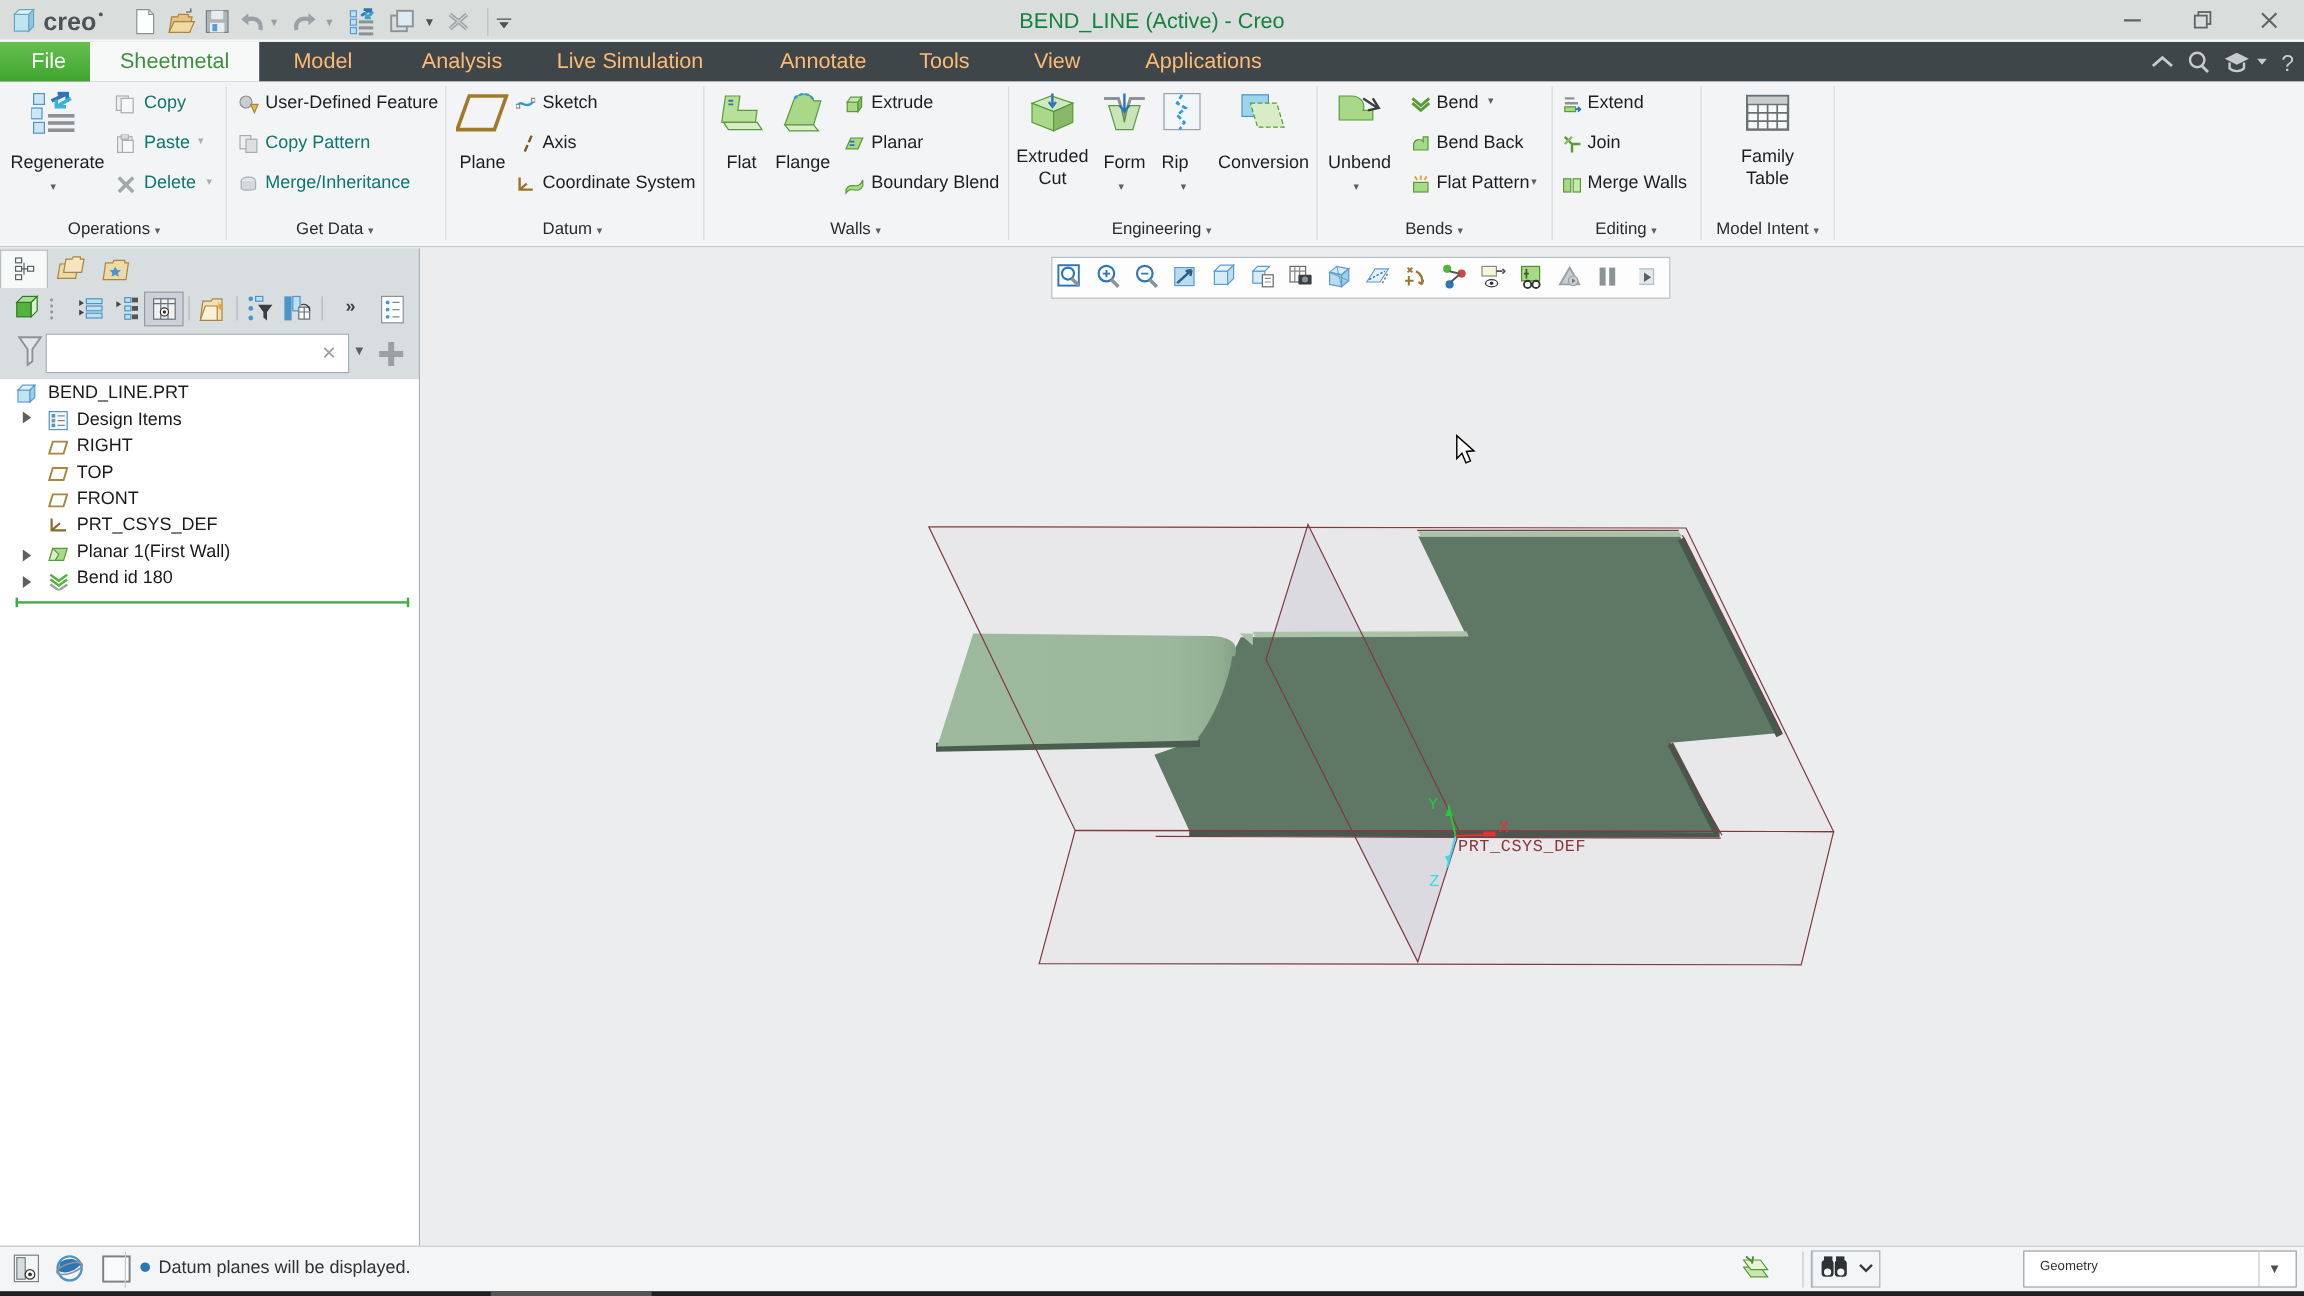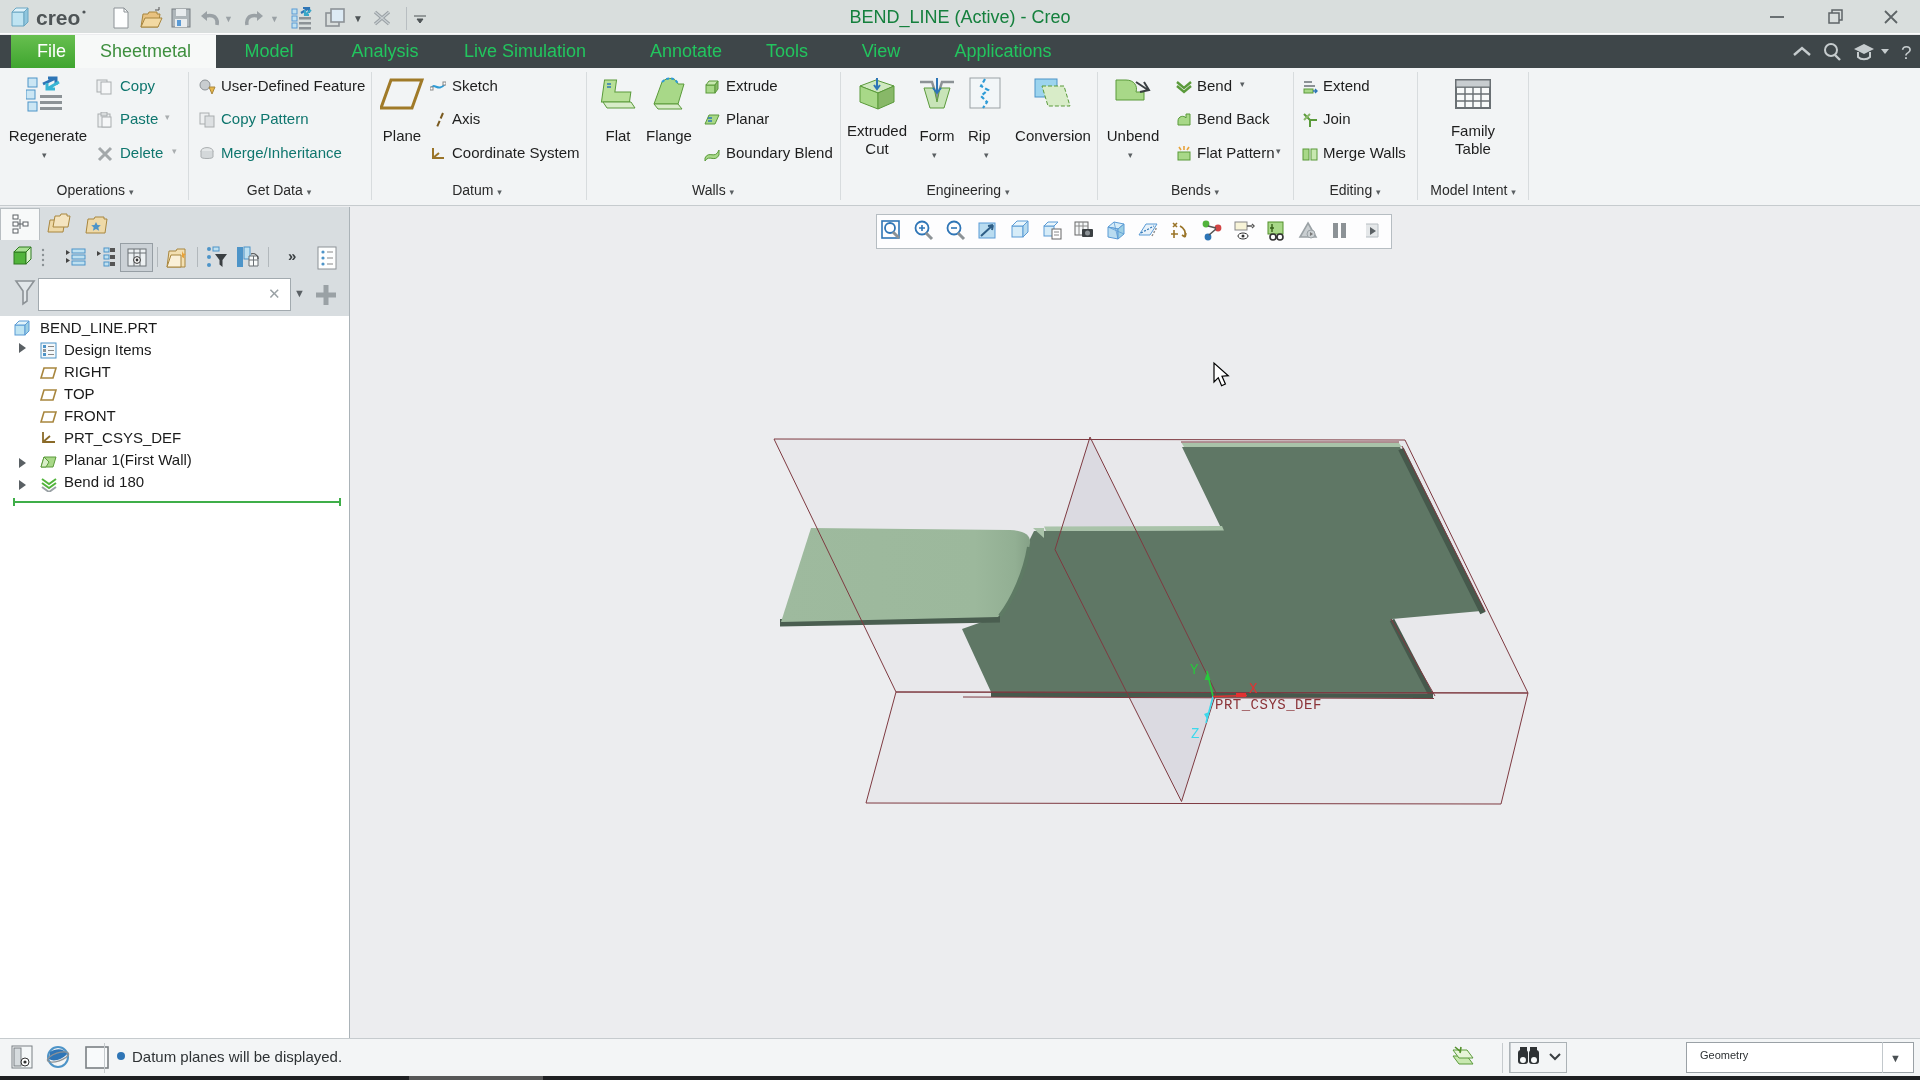--- a/index.html
+++ b/index.html
@@ -5,21 +5,21 @@
 html,body{width:1920px;height:1080px;overflow:hidden}
 body{font-family:"Liberation Sans",sans-serif;position:relative;background:#ECEDEF}
 .abs{position:absolute}
 #titlebar{left:0;top:0;width:1920px;height:34px;background:#D9DEDD;border-bottom:1px solid #FDFDFD}
 #tabbar{left:0;top:35px;width:1920px;height:33px;background:#3E4649}
 #ribbon{left:0;top:68px;width:1920px;height:138px;background:#F2F4F5;border-bottom:1px solid #C6CBCE}
 #canvas{left:350px;top:207px;width:1570px;height:831px;background:#ECEDEF}
 #leftpanel{left:0;top:207px;width:350px;height:831px;background:#D8DDE0;border-right:1px solid #ABB3B8}
 #statusbar{left:0;top:1038px;width:1920px;height:38px;background:#F3F5F6;border-top:1px solid #C6CBCE}
 #bottomstrip{left:0;top:1076px;width:1920px;height:4px;background:#1E2022}
-.tab{position:absolute;top:0;height:33px;line-height:33px;color:#22c55e;font-size:18px;text-align:center}
+.tab{position:absolute;top:0;height:33px;line-height:33px;color:#fdba74;font-size:18px;text-align:center}
 .rtxt{position:absolute;font-size:15px;color:#1E1E1E;white-space:nowrap}
 .rdis{color:#0f766e}
 .glabel{position:absolute;top:114px;font-size:14px;color:#2A2A2A;white-space:nowrap;text-align:center}
 .gsep{position:absolute;top:4px;width:1px;height:128px;background:#D8DCDE}
 .icon{position:absolute}
 .arr{color:#5A5F62;font-size:9px}
 .tree-row{position:absolute;font-size:15px;color:#1A1A1A;white-space:nowrap}
 svg{display:block}
 </style></head>
 <body>
@@ -90,21 +90,21 @@
  </svg>
  <div class="abs" style="left:810px;top:0;width:300px;height:34px;line-height:34px;font-size:18px;color:#15803d;text-align:center">BEND_LINE (Active) - Creo Parametric</div>
  <svg class="abs" style="left:1760px;top:0" width="150" height="34" viewBox="0 0 150 34">
   <path d="M10 17 h14" stroke="#5E6467" stroke-width="1.8"></path>
   <rect x="72" y="10" width="10" height="10" fill="none" stroke="#5E6467" stroke-width="1.5"></rect>
   <rect x="69" y="13" width="10" height="10" fill="#D9DEDD" stroke="#5E6467" stroke-width="1.5"></rect>
   <path d="M125 11 L137 23 M137 11 L125 23" stroke="#5E6467" stroke-width="1.8"></path>
  </svg>
 </div>
 <div class="abs" id="tabbar">
- <div class="tab" style="left:11px;width:81px;background:linear-gradient(#67BF4F,#3FA52F);color:#FFF">File</div>
+ <div class="tab" style="left:0;width:81px;background:linear-gradient(#67BF4F,#3FA52F);color:#FFF">File</div>
  <div class="tab" style="left:75px;width:141px;background:#F7F9F8;color:#3E8F3E">Sheetmetal</div>
  <div class="tab" style="left:224px;width:90px">Model</div>
  <div class="tab" style="left:336px;width:98px">Analysis</div>
  <div class="tab" style="left:452px;width:146px">Live Simulation</div>
  <div class="tab" style="left:630px;width:112px">Annotate</div>
  <div class="tab" style="left:752px;width:70px">Tools</div>
  <div class="tab" style="left:849px;width:64px">View</div>
  <div class="tab" style="left:942px;width:122px">Applications</div>
  <svg class="abs" style="left:1788px;top:0" width="132" height="33" viewBox="0 0 132 33">
   <path d="M6 20 l8 -7 l8 7" stroke="#C6CCCE" stroke-width="2.4" fill="none"></path>

